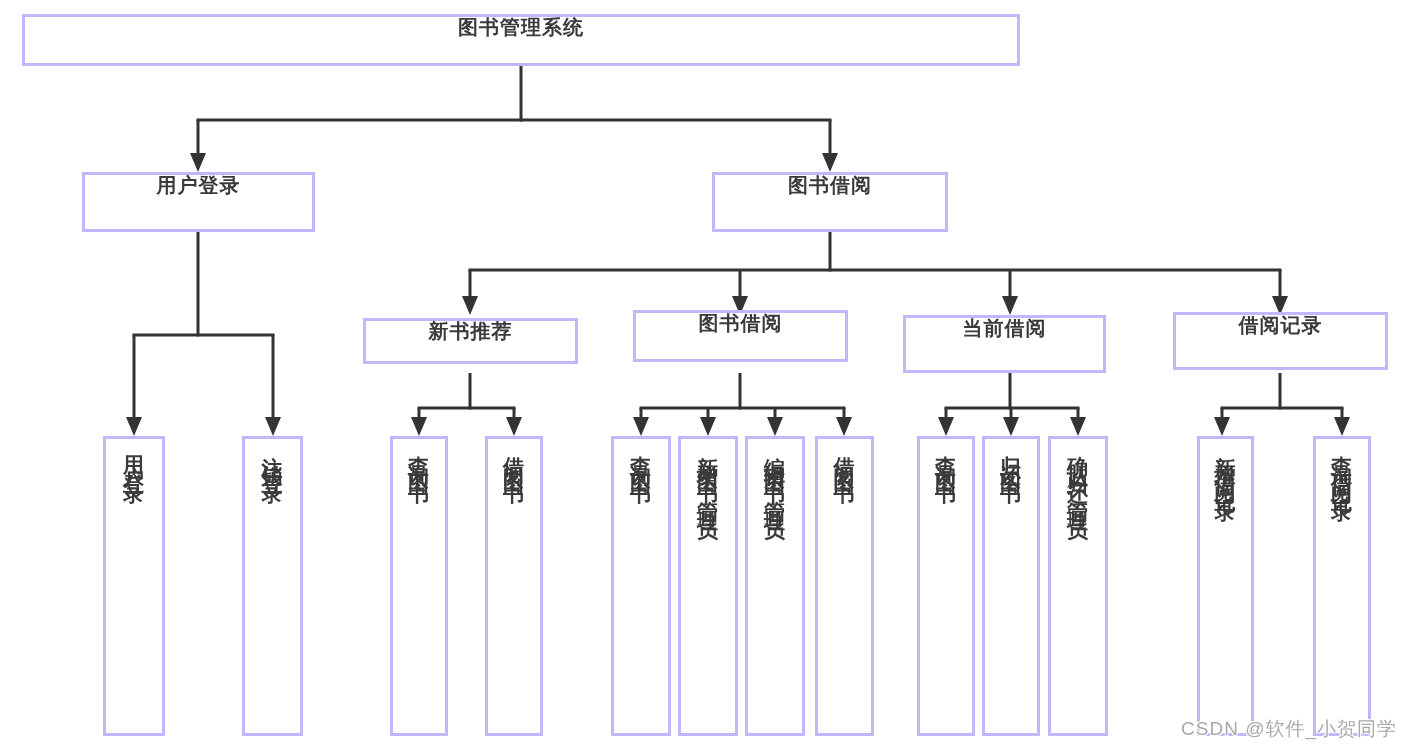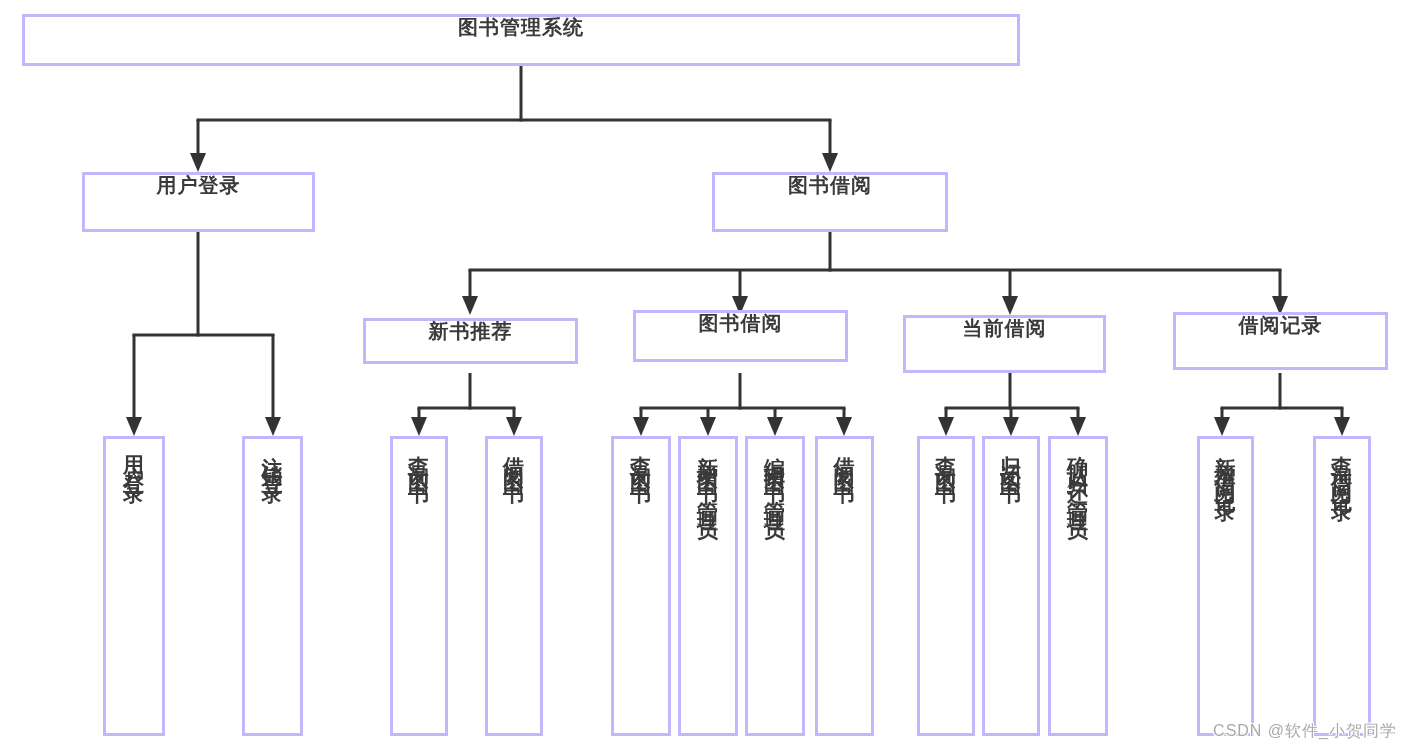--- a/index.html
+++ b/index.html
@@ -37,21 +37,21 @@
     font-size: 21px;
     letter-spacing: 9px;
     line-height: 1;
     white-space: nowrap;
   }
   .watermark {
     position: absolute;
     right: 8px;
     bottom: 5px;
     z-index: 5;
-    font-size: 16px;
+    font-size: 19px;
     color: #a9a9a9;
     letter-spacing: 1px;
     text-shadow: -1px -1px 0 #fff, 1px -1px 0 #fff, -1px 1px 0 #fff, 1px 1px 0 #fff;
   }
 </style>
 </head>
 <body>
 
 <svg id="connectors" width="1405" height="747" viewBox="0 0 1405 747" xmlns="http://www.w3.org/2000/svg">
   <g stroke="#333333" stroke-width="3" fill="#333333">

